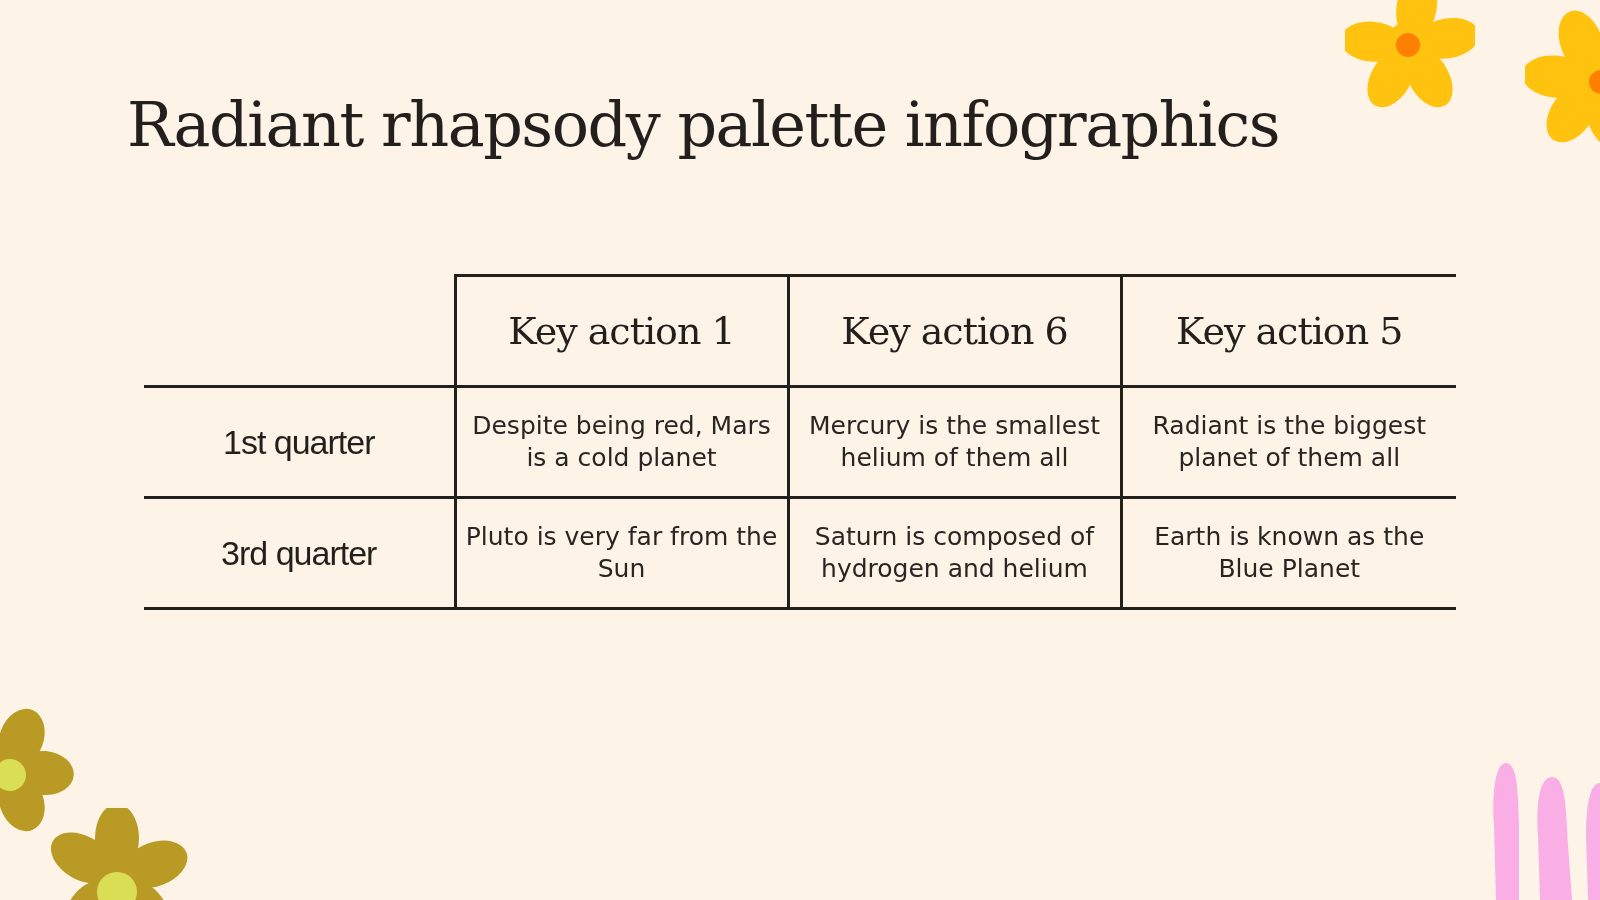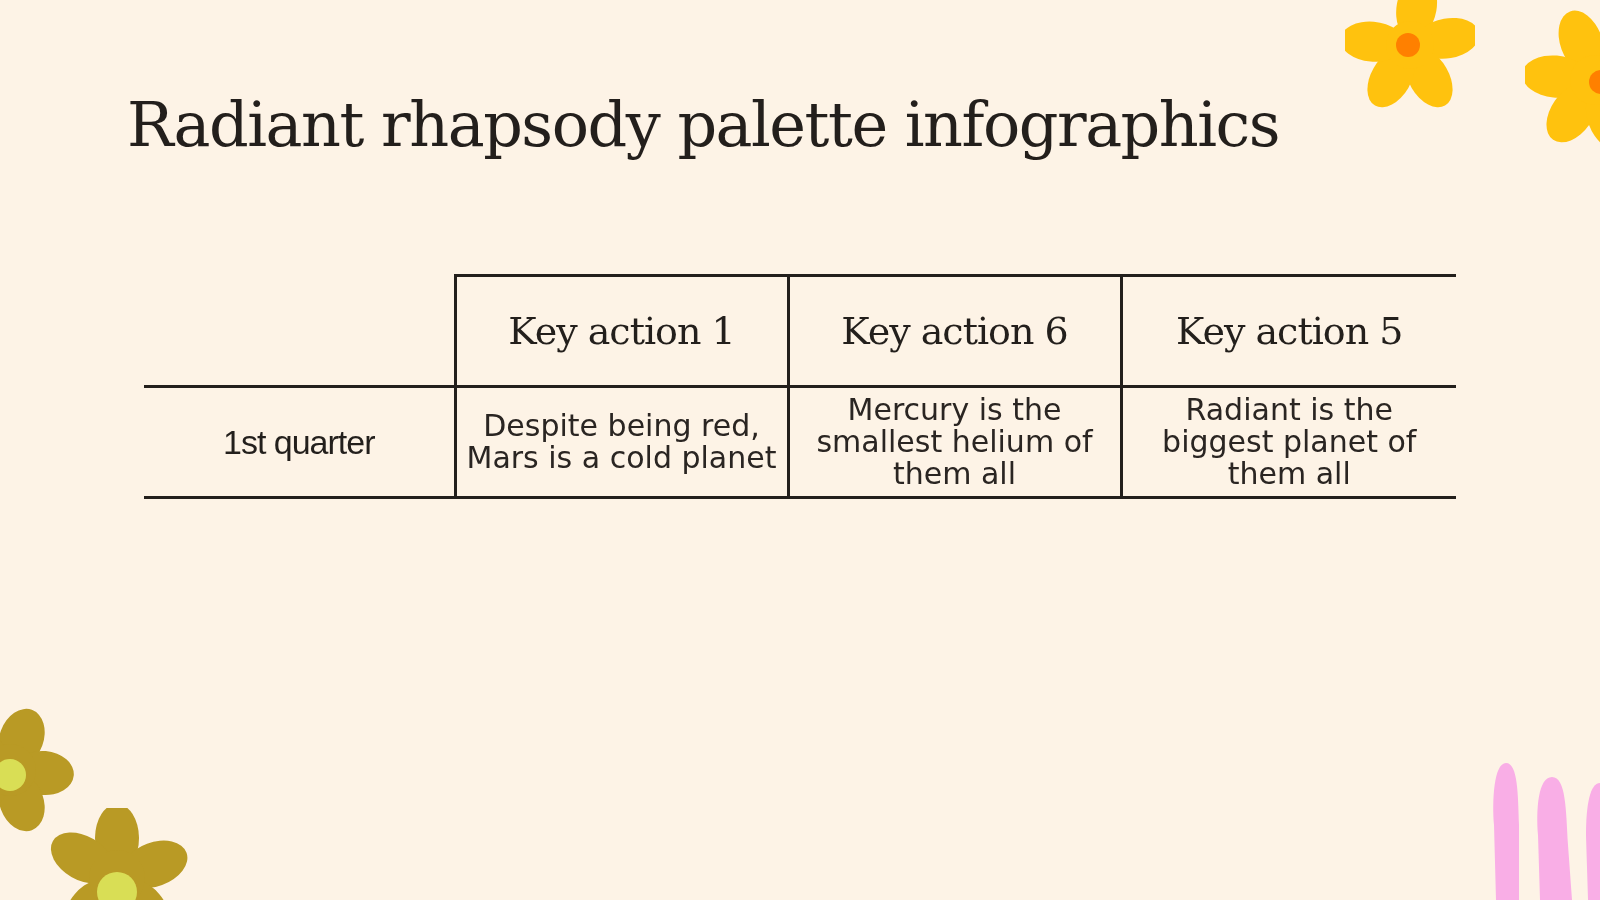--- a/index.html
+++ b/index.html
@@ -33,21 +33,21 @@
     font-family: "DejaVu Serif", serif; font-weight: normal;
     font-size: 38px; letter-spacing: -1px;
     border-top: 3px solid #231f1c;
   }
   table.grid th.blank { border-top: none; }
   table.grid .vl { border-left: 3px solid #231f1c; }
   table.grid td.rowhead {
     font-family: Liberation Sans, sans-serif; font-size: 34px; letter-spacing: -1px;
   }
   table.grid td.cell {
-    font-family: "DejaVu Sans", sans-serif; font-size: 30px; line-height: 32px;
+    font-family: "DejaVu Sans", sans-serif; font-size: 25px; line-height: 32px;
     color: #2a2522;
   }
 </style>
 </head>
 <body>
 
 <svg class="deco" style="left:1345px; top:-25px;" width="130" height="140" viewBox="-65 -70 130 140">
   <g fill="#ffc20e">
     <ellipse cx="0" cy="-38" rx="20" ry="32" transform="rotate(10)"></ellipse>
     <ellipse cx="0" cy="-38" rx="20" ry="32" transform="rotate(80)"></ellipse>
@@ -118,14 +118,20 @@
       <th class="vl">Key action 5</th>
     </tr>
   </thead>
   <tbody>
     <tr>
       <td class="rowhead">1st quarter</td>
       <td class="cell vl">Despite being red, Mars is a cold planet</td>
       <td class="cell vl">Mercury is the smallest helium of them all</td>
       <td class="cell vl">Radiant is the biggest planet of them all</td>
     </tr>
+    <tr>
+      <td class="rowhead">3rd quarter</td>
+      <td class="cell vl">Pluto is very far from the Sun</td>
+      <td class="cell vl">Saturn is composed of hydrogen and helium</td>
+      <td class="cell vl">Earth is known as the Blue Planet</td>
+    </tr>
   </tbody>
 </table>
 
 </body></html>

